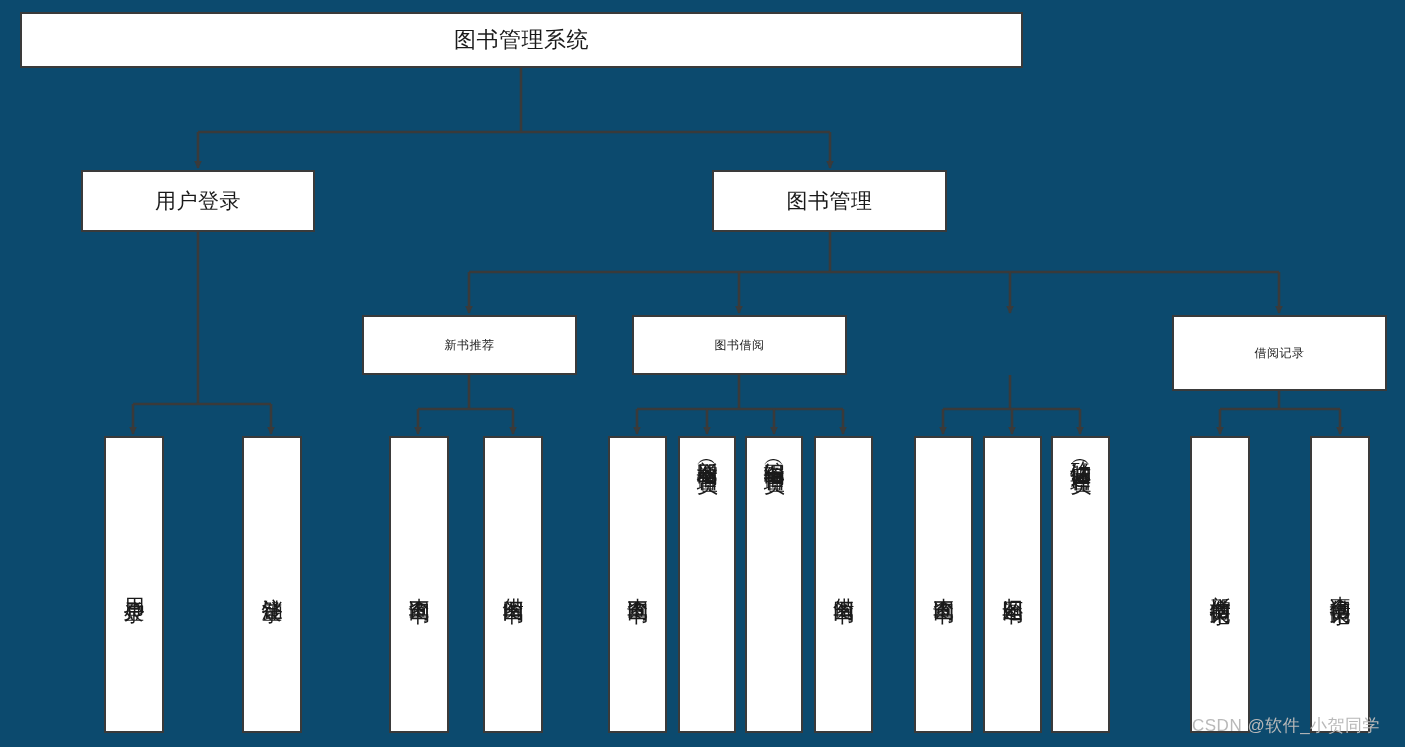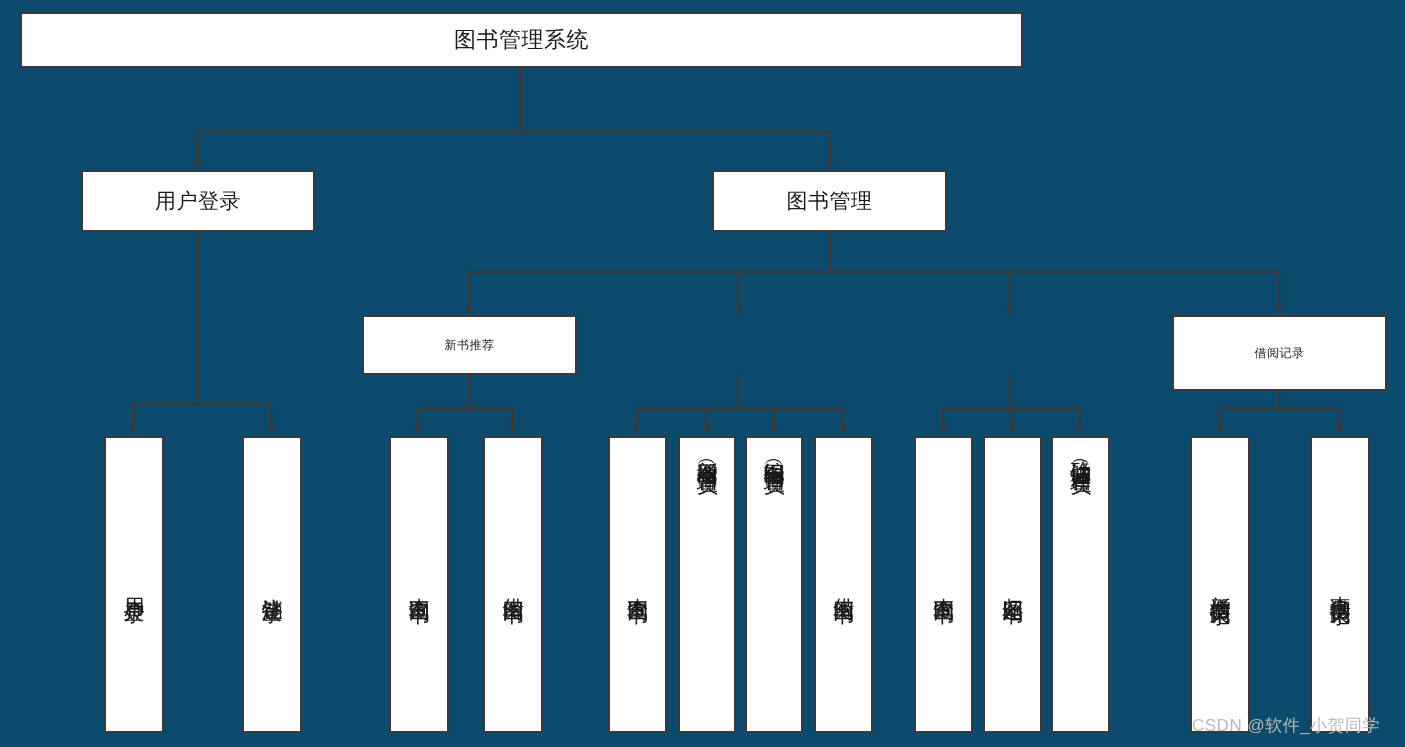--- a/index.html
+++ b/index.html
@@ -138,20 +138,23 @@
   <div class="node-box level-1" style="left:81px; top:170px; width:234px; height:62px;">
     <span class="node-label-h">用户登录</span>
   </div>
   <div class="node-box level-1" style="left:712px; top:170px; width:235px; height:62px;">
     <span class="node-label-h">图书管理</span>
   </div>
 
   <div class="node-box level-2" style="left:362px; top:315px; width:215px; height:60px;">
     <span class="node-label-h">新书推荐</span>
   </div>
+  <div class="node-box level-2" style="left:632px; top:315px; width:215px; height:60px;">
+    <span class="node-label-h">图书借阅</span>
+  </div>
   <div class="node-box level-2" style="left:1172px; top:315px; width:215px; height:76px;">
     <span class="node-label-h">借阅记录</span>
   </div>
 
   <div class="leaf-box" style="left:104px; top:436px; width:60px; height:297px;">
     <span class="node-label-v">用户登录</span>
   </div>
   <div class="leaf-box" style="left:242px; top:436px; width:60px; height:297px;">
     <span class="node-label-v">注销登录</span>
   </div>

